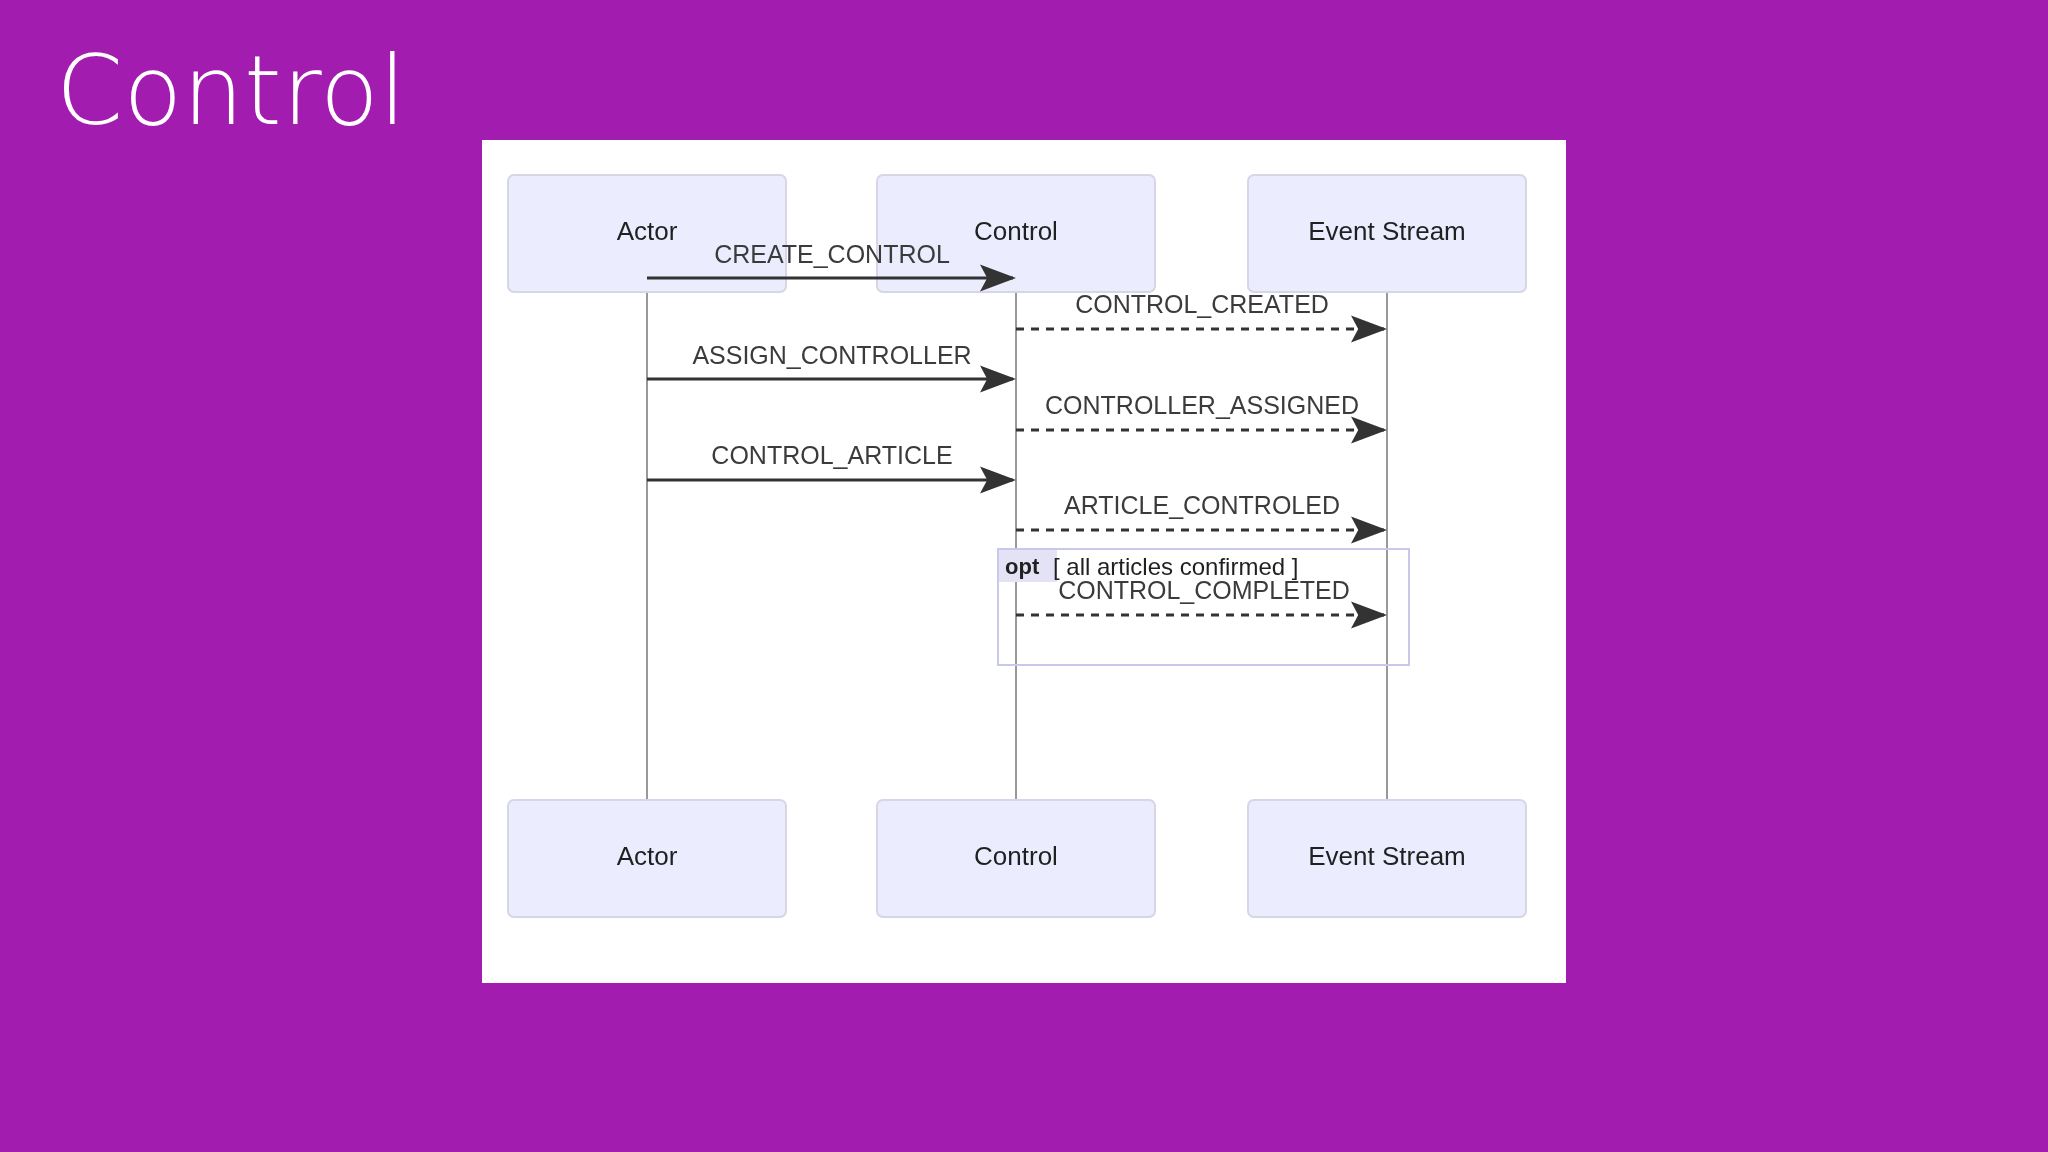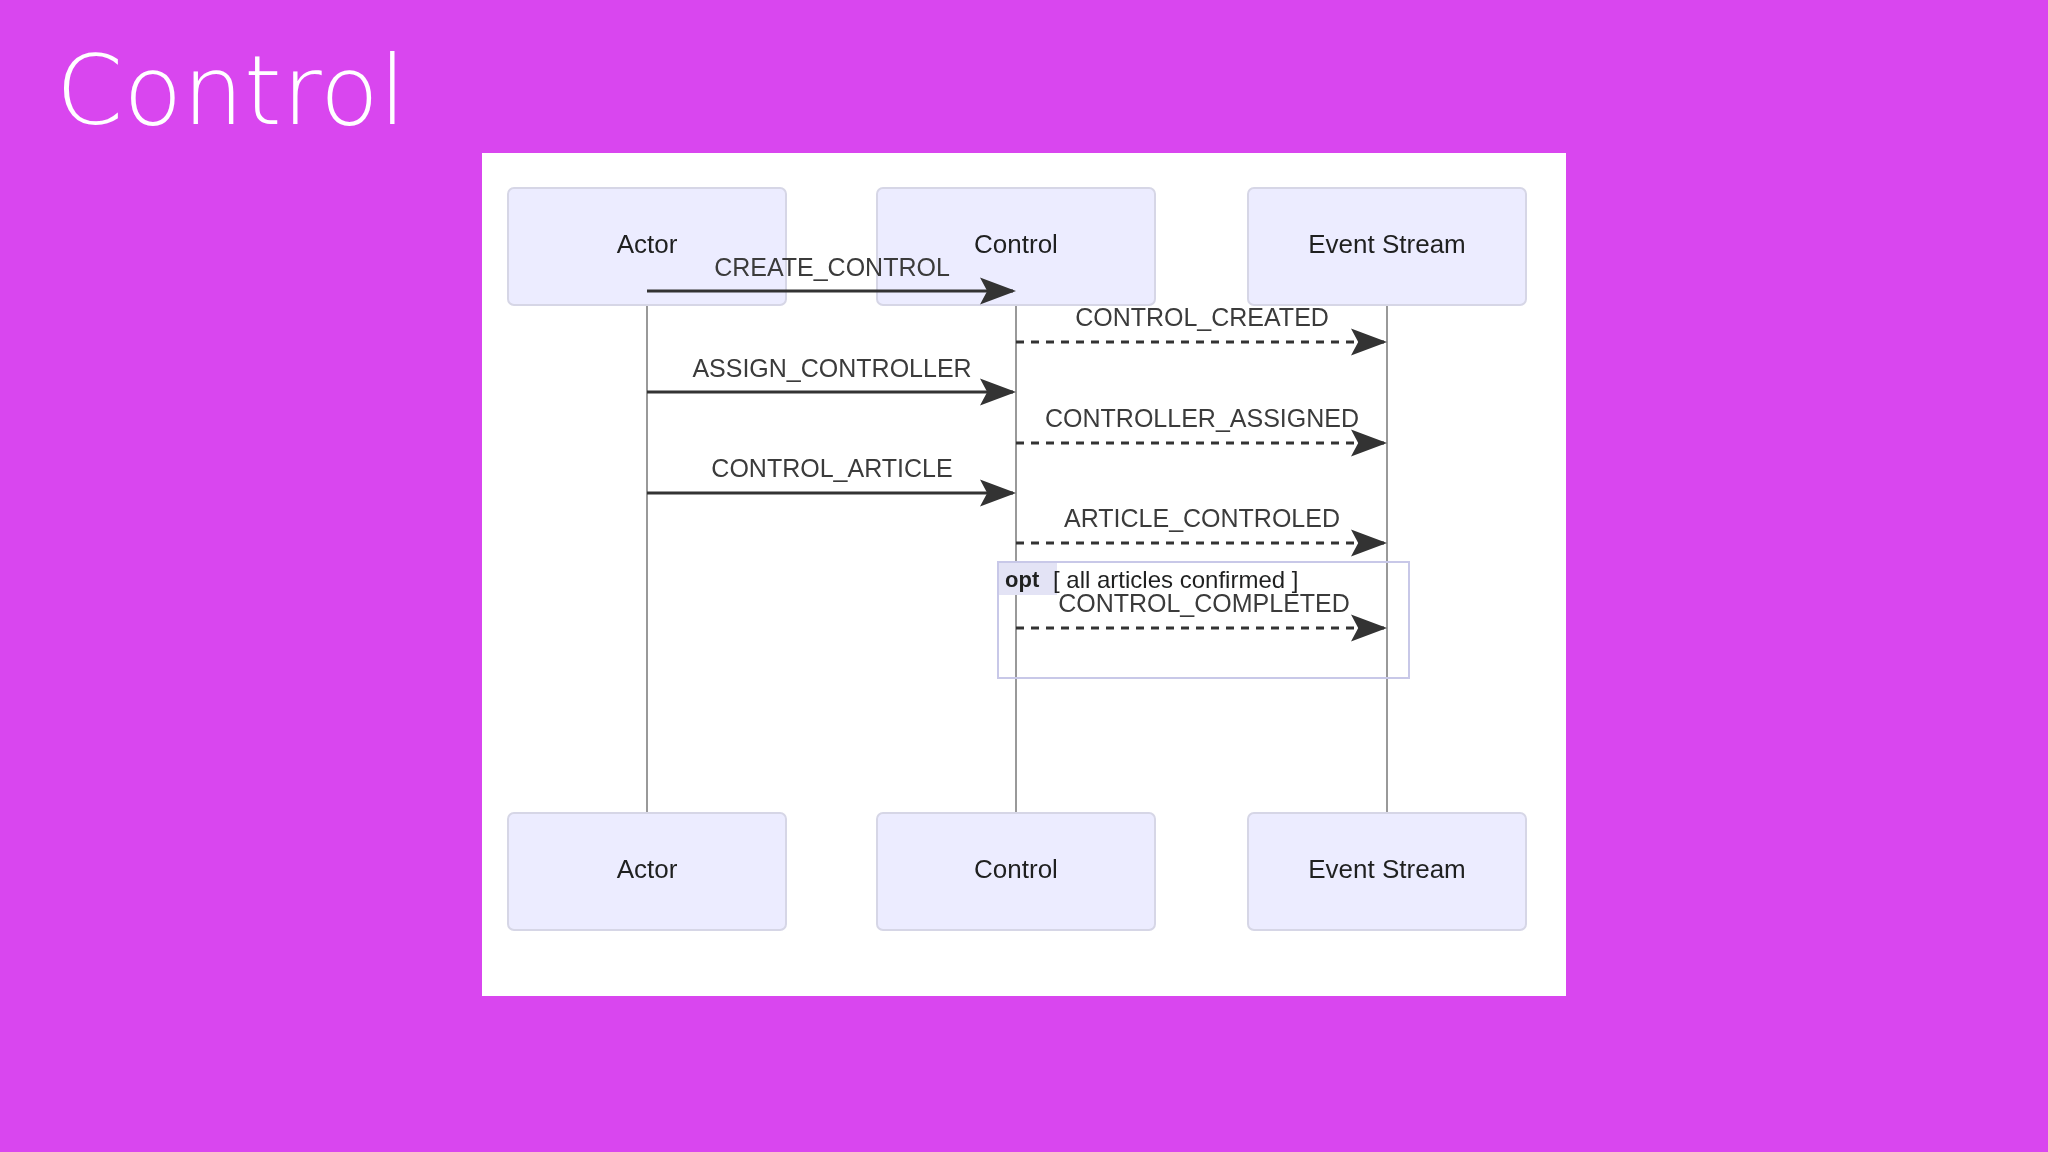--- a/index.html
+++ b/index.html
@@ -10,21 +10,21 @@
     width: 2048px;
     height: 1152px;
     overflow: hidden;
     font-family: "Liberation Sans", sans-serif;
   }
 
   #slide {
     position: relative;
     width: 2048px;
     height: 1152px;
-    background: #d946ef;
+    background: #a21caf;
     overflow: hidden;
   }
 
   
   #slide-title {
     position: absolute;
     left: 56px;
     top: 36px;
     font-family: "DejaVu Sans", sans-serif;
     font-weight: 300;
@@ -33,21 +33,21 @@
     letter-spacing: 0.5px;
     color: #ffffff;
     white-space: nowrap;
     -webkit-font-smoothing: antialiased;
   }
 
   
   #diagram-panel {
     position: absolute;
     left: 482px;
-    top: 153px;
+    top: 140px;
     width: 1084px;
     height: 843px;
     background: #ffffff;
   }
 
   #sequence-diagram {
     position: absolute;
     left: 0;
     top: 0;
     width: 1084px;

